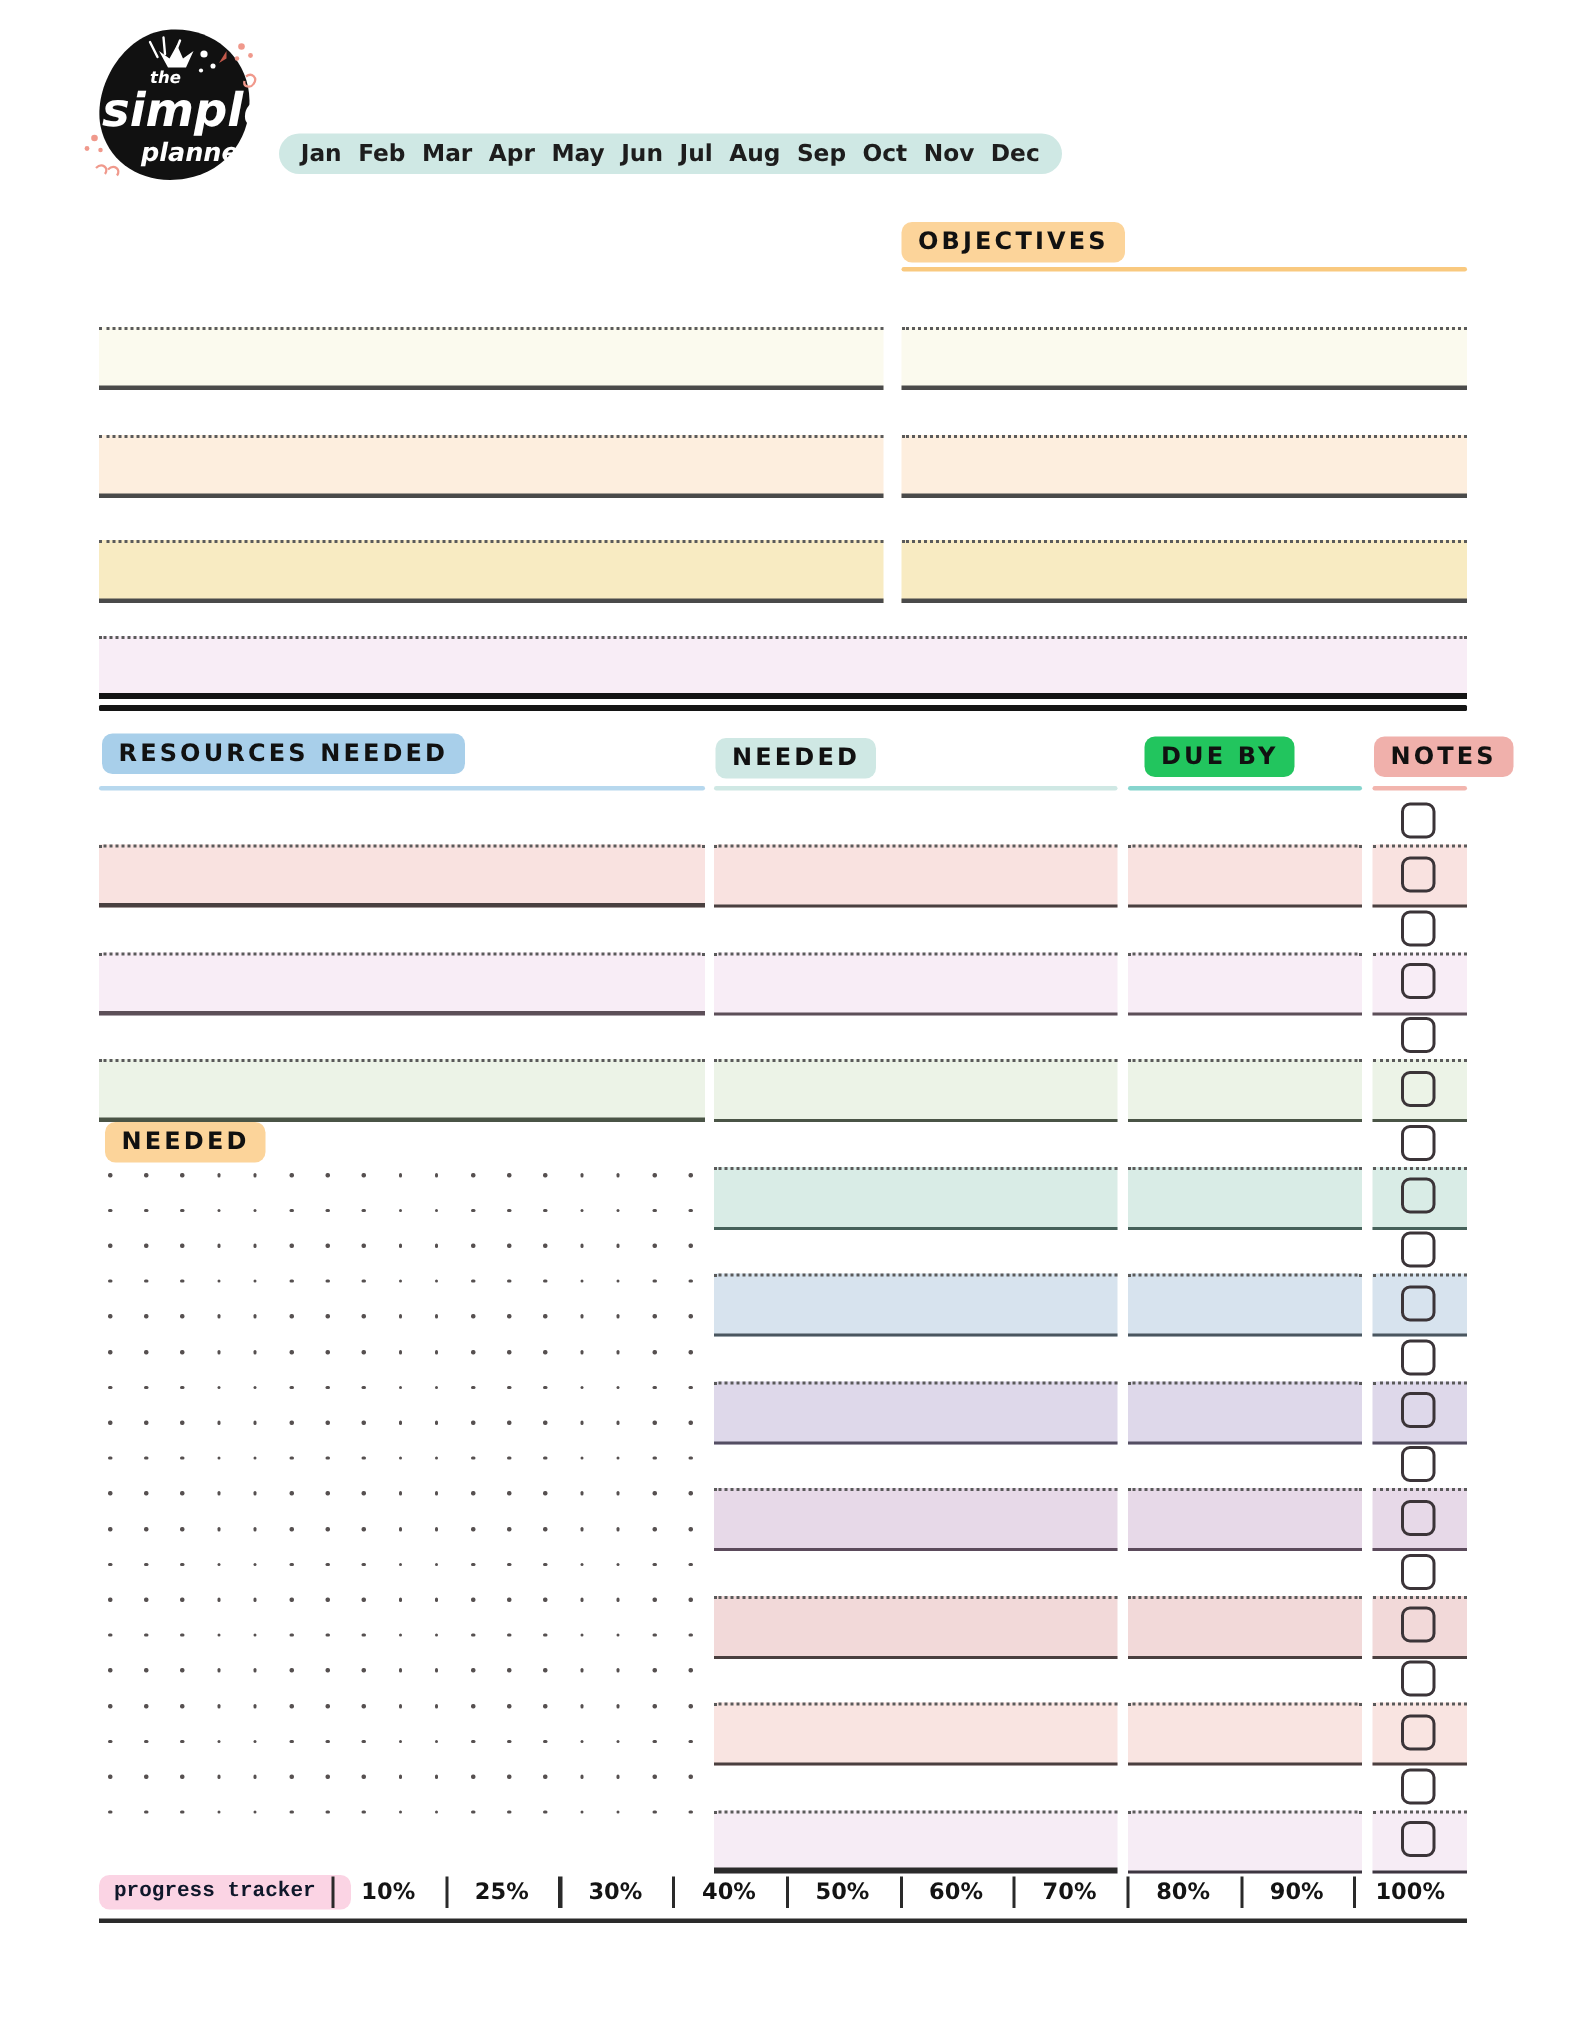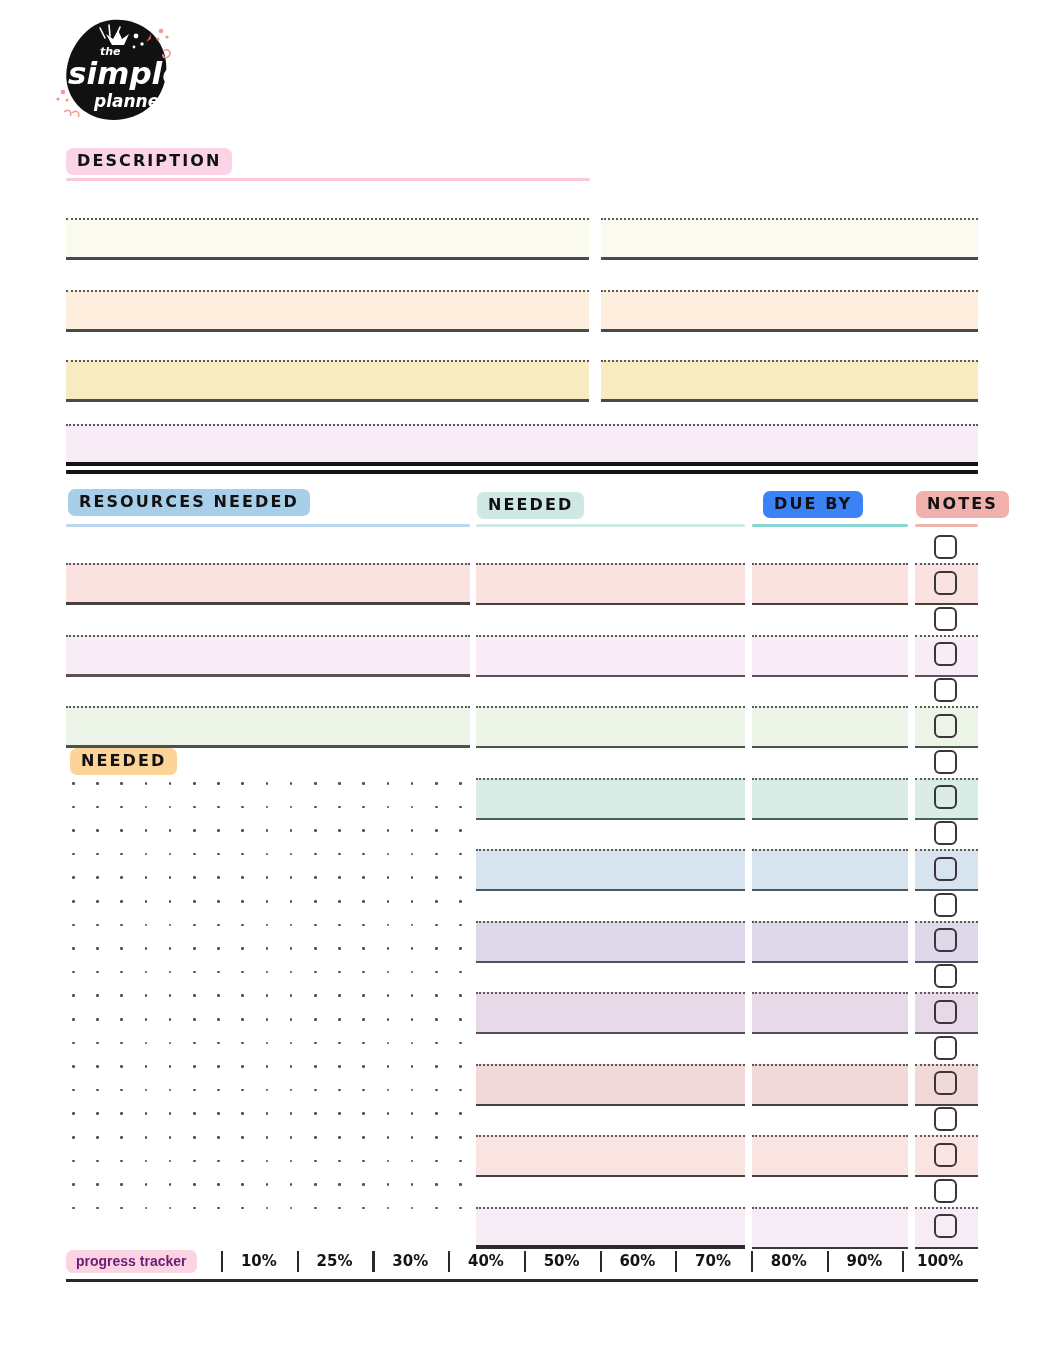--- a/index.html
+++ b/index.html
@@ -160,25 +160,25 @@
   .prog {
     position: absolute;
     left: 66px; top: 1248px;
     width: 912px; height: 34px;
   }
   .prog-badge {
     position: absolute;
     left: 0; top: 2px;
     background: #fbd4e4;
     border-radius: 7px;
-    padding: 4px 10px 5px 10px;
-    font-family: Liberation Sans, sans-serif;
+    padding: 4px 24px 5px 10px;
+    font-family: Liberation Mono, monospace;
     font-size: 14px;
     font-weight: 600;
-    color: #701a75;
+    color: #0f172a;
     line-height: 1;
     white-space: nowrap;
   }
   .prog-line {
     position: absolute;
     left: 0; right: 0; bottom: 0;
     height: 2.6px;
     background: #2a2a2a;
   }
   .prog-cell {
@@ -241,29 +241,43 @@
         <path d="M103 20 l-5 8 l5 -3 z" fill="#c2584a"></path>
         <path d="M116 37 c4 -3 8 1 5 5 c-2 3 -7 2 -6 -2" stroke="#f0998c" stroke-width="1.5" fill="none"></path>
         <circle cx="15" cy="78" r="2.2" fill="#f0998c"></circle>
         <circle cx="10" cy="85" r="1.6" fill="#f0998c"></circle>
         <circle cx="19" cy="86" r="1.5" fill="#f0998c"></circle>
         <path d="M16 98 c4 -4 9 0 6 4 M24 99 c4 -4 9 0 6 4" stroke="#f0998c" stroke-width="1.5" fill="none"></path>
       </svg>
     </div>
 
 
+    <div class="month-strip" id="month-strip" style="background: rgb(207, 232, 228);">
+        <span class="mo">Jan</span>
+        <span class="mo">Feb</span>
+        <span class="mo">Mar</span>
+        <span class="mo">Apr</span>
+        <span class="mo">May</span>
+        <span class="mo">Jun</span>
+        <span class="mo">Jul</span>
+        <span class="mo">Aug</span>
+        <span class="mo">Sep</span>
+        <span class="mo">Oct</span>
+        <span class="mo">Nov</span>
+        <span class="mo">Dec</span>
+      </div>
   </div>
 
-  <div class="desc-sec">
+
+  <div class="obj-sec">
     <div class="sec-head">
-      <span class="badge" id="desc-badge" style="background: rgb(251, 212, 232);">DESCRIPTION</span>
+      <span class="badge" id="obj-badge" style="background: rgb(252, 212, 154);">OBJECTIVES</span>
     </div>
-    <div class="sec-rule" id="desc-rule" style="background: rgb(251, 200, 222);"></div>
+    <div class="sec-rule" id="obj-rule" style="background: rgb(249, 201, 127);"></div>
   </div>
-
 
   <div id="desc-rows">
       <div class="write-row" style="left: 66px; top: 218px; width: 523px; background: rgb(251, 250, 238);">
         <div class="wr-inner"></div>
         <div class="wr-base" style="background: rgb(74, 74, 74);"></div>
       </div>
       <div class="write-row" style="left: 601px; top: 218px; width: 377px; background: rgb(251, 250, 238);">
         <div class="wr-inner"></div>
         <div class="wr-base" style="background: rgb(74, 74, 74);"></div>
       </div>
@@ -289,21 +303,21 @@
       </div>
     </div>
 
   <div class="divider-thick" style="left:66px; top:470px; width:912px; height:4px;"></div>
 
   <div id="tbl-heads">
       <div class="tbl-head" style="left: 68px; top: 489px;"><span class="badge" style="background: rgb(168, 207, 234);">RESOURCES NEEDED</span></div>
       <div class="tbl-rule" style="left: 66px; top: 524px; width: 404px; background: rgb(183, 216, 238);"></div>
       <div class="tbl-head" style="left: 477px; top: 492px;"><span class="badge" style="background: rgb(207, 232, 228);">NEEDED</span></div>
       <div class="tbl-rule" style="left: 476px; top: 524px; width: 269px; background: rgb(207, 232, 228);"></div>
-      <div class="tbl-head" style="left: 763px; top: 491px;"><span class="badge" style="background: #3b82f6;">DUE BY</span></div>
+      <div class="tbl-head" style="left: 763px; top: 491px;"><span class="badge" style="background: #22c55e;">DUE BY</span></div>
       <div class="tbl-rule" style="left: 752px; top: 524px; width: 156px; background: rgb(134, 213, 206);"></div>
       <div class="tbl-head" style="left: 916px; top: 491px;"><span class="badge" style="background: rgb(240, 176, 171);">NOTES</span></div>
       <div class="tbl-rule" style="left: 915px; top: 524px; width: 63px; background: rgb(242, 181, 174);"></div>
     </div>
 
   <div id="tbl-stripes">
       <div class="stripe" style="left: 66px; top: 563px; width: 404px; background: rgb(249, 226, 224);">
         <div class="st-top"></div>
         <div class="st-bot" style="background: rgb(74, 64, 64); height: 3px;"></div>
       </div>

